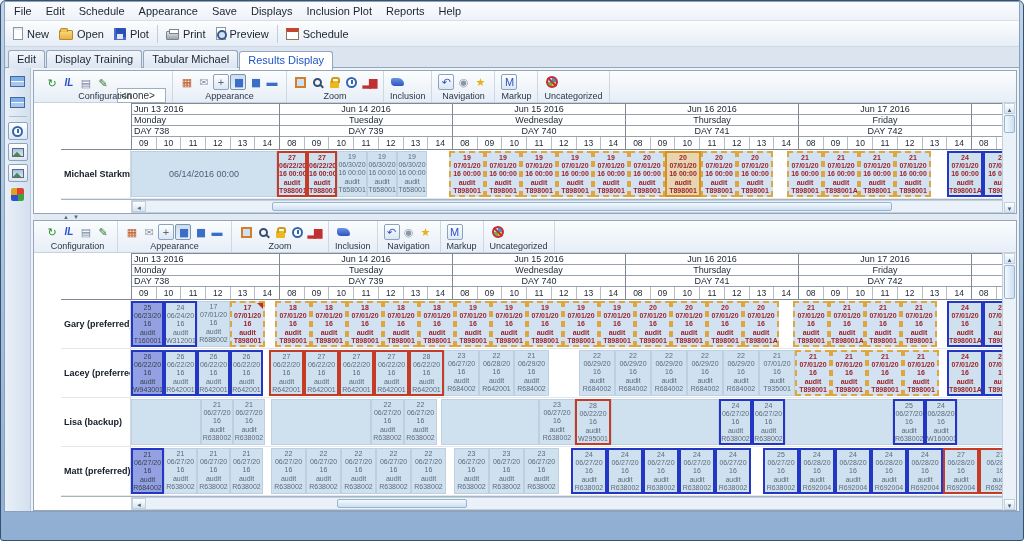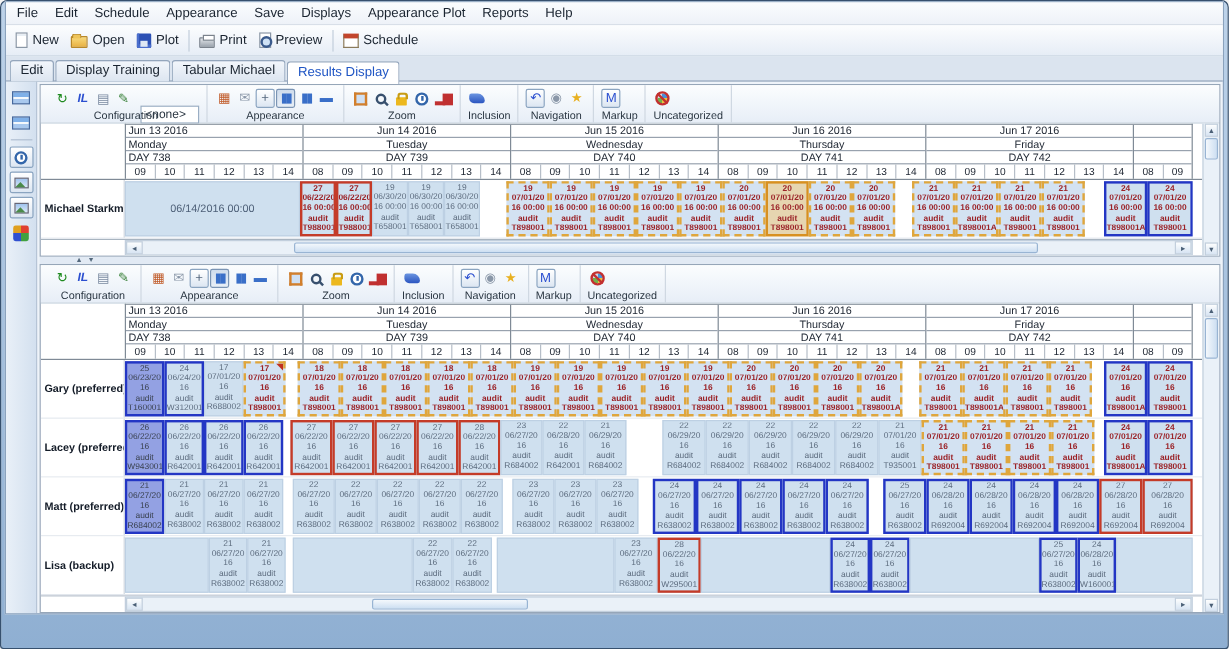--- a/index.html
+++ b/index.html
@@ -116,41 +116,41 @@
   .cell.warnf::after { content:""; position:absolute; top:0; right:0; border-style:solid;
     border-width:0 6px 6px 0; border-color:transparent #c03020 transparent transparent; }
   
   .hs { height:13px; margin-left:70px; width:890px; background:#eaf1f8; border:1px solid #c2cfdd; position:relative; }
   .hs .arr { position:absolute; top:0; width:14px; height:11px; font-size:7px; line-height:11px; text-align:center;
     color:#4a5f76; background:linear-gradient(#fdfefe,#d7e4f3); border:1px solid #c2cfdd; }
   .hs .arr.l { left:0; } .hs .arr.r { right:0; }
   .hs .thumb { position:absolute; top:1px; height:9px; background:linear-gradient(#f4f8fc,#cddff2);
     border:1px solid #98b4d3; border-radius:2px; }
   .pbody { display:flex; }
-  .gridcol { flex:1; overflow:hidden; }
+  .gridcol { flex:1; overflow:hidden;margin-left:27px; }
   .vs { width:14px; flex:none; background:#eaf1f8; border-left:1px solid #c2cfdd; position:relative; }
   .vs .arr { position:absolute; left:1px; width:11px; height:11px; font-size:7px; line-height:11px; text-align:center;
     color:#4a5f76; background:linear-gradient(#fdfefe,#d7e4f3); border:1px solid #c2cfdd; }
   .vs .arr.u { top:0; } .vs .arr.d { bottom:0; }
   .vs .thumb { position:absolute; left:1px; width:11px; background:linear-gradient(90deg,#f4f8fc,#cddff2);
     border:1px solid #98b4d3; border-radius:2px; }
 </style>
 </head>
 <body>
 
 <div class="window">
   <div class="inner">
     <div class="menubar" id="menubar">
         <span class="menu-item">File</span>
         <span class="menu-item">Edit</span>
         <span class="menu-item">Schedule</span>
         <span class="menu-item">Appearance</span>
         <span class="menu-item">Save</span>
         <span class="menu-item">Displays</span>
-        <span class="menu-item">Appearance Plot</span>
+        <span class="menu-item">Inclusion Plot</span>
         <span class="menu-item">Reports</span>
         <span class="menu-item">Help</span>
       </div>
     <div class="toolbar" id="maintb">
         <span class="tbtn">
           <span class="mi mi-page"></span>
           <span>New</span>
         </span>
         <span class="tbtn">
           <span class="mi mi-folder"></span>
@@ -1027,197 +1027,20 @@
                       <div class="cell bluer" style="width: 38px;">
                         <div>24</div>
                         <div>07/01/20</div>
                         <div>16</div>
                         <div>audit</div>
                         <div>T898001</div>
                       </div>
                     </div>
                   </div>
                   <div class="row">
-                    <div class="rowlabel">Matt (preferred)</div>
-                    <div class="cellswrap">
-                      <div class="cell sel" style="width: 33px;">
-                        <div>21</div>
-                        <div>06/27/20</div>
-                        <div>16</div>
-                        <div>audit</div>
-                        <div>R684002</div>
-                      </div>
-                      <div class="cell plain" style="width: 33px;">
-                        <div>21</div>
-                        <div>06/27/20</div>
-                        <div>16</div>
-                        <div>audit</div>
-                        <div>R638002</div>
-                      </div>
-                      <div class="cell plain" style="width: 33px;">
-                        <div>21</div>
-                        <div>06/27/20</div>
-                        <div>16</div>
-                        <div>audit</div>
-                        <div>R638002</div>
-                      </div>
-                      <div class="cell plain" style="width: 33px;">
-                        <div>21</div>
-                        <div>06/27/20</div>
-                        <div>16</div>
-                        <div>audit</div>
-                        <div>R638002</div>
-                      </div>
-                      <div class="cell gapblk" style="width: 8px;"></div>
-                      <div class="cell plain" style="width: 35px;">
-                        <div>22</div>
-                        <div>06/27/20</div>
-                        <div>16</div>
-                        <div>audit</div>
-                        <div>R638002</div>
-                      </div>
-                      <div class="cell plain" style="width: 35px;">
-                        <div>22</div>
-                        <div>06/27/20</div>
-                        <div>16</div>
-                        <div>audit</div>
-                        <div>R638002</div>
-                      </div>
-                      <div class="cell plain" style="width: 35px;">
-                        <div>22</div>
-                        <div>06/27/20</div>
-                        <div>16</div>
-                        <div>audit</div>
-                        <div>R638002</div>
-                      </div>
-                      <div class="cell plain" style="width: 35px;">
-                        <div>22</div>
-                        <div>06/27/20</div>
-                        <div>16</div>
-                        <div>audit</div>
-                        <div>R638002</div>
-                      </div>
-                      <div class="cell plain" style="width: 35px;">
-                        <div>22</div>
-                        <div>06/27/20</div>
-                        <div>16</div>
-                        <div>audit</div>
-                        <div>R638002</div>
-                      </div>
-                      <div class="cell gapblk" style="width: 8px;"></div>
-                      <div class="cell plain" style="width: 35px;">
-                        <div>23</div>
-                        <div>06/27/20</div>
-                        <div>16</div>
-                        <div>audit</div>
-                        <div>R638002</div>
-                      </div>
-                      <div class="cell plain" style="width: 35px;">
-                        <div>23</div>
-                        <div>06/27/20</div>
-                        <div>16</div>
-                        <div>audit</div>
-                        <div>R638002</div>
-                      </div>
-                      <div class="cell plain" style="width: 35px;">
-                        <div>23</div>
-                        <div>06/27/20</div>
-                        <div>16</div>
-                        <div>audit</div>
-                        <div>R638002</div>
-                      </div>
-                      <div class="cell gapblk" style="width: 12px;"></div>
-                      <div class="cell blue" style="width: 36px;">
-                        <div>24</div>
-                        <div>06/27/20</div>
-                        <div>16</div>
-                        <div>audit</div>
-                        <div>R638002</div>
-                      </div>
-                      <div class="cell blue" style="width: 36px;">
-                        <div>24</div>
-                        <div>06/27/20</div>
-                        <div>16</div>
-                        <div>audit</div>
-                        <div>R638002</div>
-                      </div>
-                      <div class="cell blue" style="width: 36px;">
-                        <div>24</div>
-                        <div>06/27/20</div>
-                        <div>16</div>
-                        <div>audit</div>
-                        <div>R638002</div>
-                      </div>
-                      <div class="cell blue" style="width: 36px;">
-                        <div>24</div>
-                        <div>06/27/20</div>
-                        <div>16</div>
-                        <div>audit</div>
-                        <div>R638002</div>
-                      </div>
-                      <div class="cell blue" style="width: 36px;">
-                        <div>24</div>
-                        <div>06/27/20</div>
-                        <div>16</div>
-                        <div>audit</div>
-                        <div>R638002</div>
-                      </div>
-                      <div class="cell gapblk" style="width: 12px;"></div>
-                      <div class="cell blue" style="width: 36px;">
-                        <div>25</div>
-                        <div>06/27/20</div>
-                        <div>16</div>
-                        <div>audit</div>
-                        <div>R638002</div>
-                      </div>
-                      <div class="cell blue" style="width: 36px;">
-                        <div>24</div>
-                        <div>06/28/20</div>
-                        <div>16</div>
-                        <div>audit</div>
-                        <div>R692004</div>
-                      </div>
-                      <div class="cell blue" style="width: 36px;">
-                        <div>24</div>
-                        <div>06/28/20</div>
-                        <div>16</div>
-                        <div>audit</div>
-                        <div>R692004</div>
-                      </div>
-                      <div class="cell blue" style="width: 36px;">
-                        <div>24</div>
-                        <div>06/28/20</div>
-                        <div>16</div>
-                        <div>audit</div>
-                        <div>R692004</div>
-                      </div>
-                      <div class="cell blue" style="width: 36px;">
-                        <div>24</div>
-                        <div>06/28/20</div>
-                        <div>16</div>
-                        <div>audit</div>
-                        <div>R692004</div>
-                      </div>
-                      <div class="cell red" style="width: 36px;">
-                        <div>27</div>
-                        <div>06/28/20</div>
-                        <div>16</div>
-                        <div>audit</div>
-                        <div>R692004</div>
-                      </div>
-                      <div class="cell red" style="width: 42px;">
-                        <div>27</div>
-                        <div>06/28/20</div>
-                        <div>16</div>
-                        <div>audit</div>
-                        <div>R692004</div>
-                      </div>
-                    </div>
-                  </div>
-                  <div class="row">
                     <div class="rowlabel">Lisa (backup)</div>
                     <div class="cellswrap">
                       <div class="cell spanblk" style="width: 70px;"></div>
                       <div class="cell plain" style="width: 32px;">
                         <div>21</div>
                         <div>06/27/20</div>
                         <div>16</div>
                         <div>audit</div>
                         <div>R638002</div>
                       </div>
@@ -1284,20 +1107,197 @@
                         <div>R638002</div>
                       </div>
                       <div class="cell blue" style="width: 32px;">
                         <div>24</div>
                         <div>06/28/20</div>
                         <div>16</div>
                         <div>audit</div>
                         <div>W160001</div>
                       </div>
                       <div class="cell spanblk" style="width: 64px;"></div>
+                    </div>
+                  </div>
+                  <div class="row">
+                    <div class="rowlabel">Matt (preferred)</div>
+                    <div class="cellswrap">
+                      <div class="cell sel" style="width: 33px;">
+                        <div>21</div>
+                        <div>06/27/20</div>
+                        <div>16</div>
+                        <div>audit</div>
+                        <div>R684002</div>
+                      </div>
+                      <div class="cell plain" style="width: 33px;">
+                        <div>21</div>
+                        <div>06/27/20</div>
+                        <div>16</div>
+                        <div>audit</div>
+                        <div>R638002</div>
+                      </div>
+                      <div class="cell plain" style="width: 33px;">
+                        <div>21</div>
+                        <div>06/27/20</div>
+                        <div>16</div>
+                        <div>audit</div>
+                        <div>R638002</div>
+                      </div>
+                      <div class="cell plain" style="width: 33px;">
+                        <div>21</div>
+                        <div>06/27/20</div>
+                        <div>16</div>
+                        <div>audit</div>
+                        <div>R638002</div>
+                      </div>
+                      <div class="cell gapblk" style="width: 8px;"></div>
+                      <div class="cell plain" style="width: 35px;">
+                        <div>22</div>
+                        <div>06/27/20</div>
+                        <div>16</div>
+                        <div>audit</div>
+                        <div>R638002</div>
+                      </div>
+                      <div class="cell plain" style="width: 35px;">
+                        <div>22</div>
+                        <div>06/27/20</div>
+                        <div>16</div>
+                        <div>audit</div>
+                        <div>R638002</div>
+                      </div>
+                      <div class="cell plain" style="width: 35px;">
+                        <div>22</div>
+                        <div>06/27/20</div>
+                        <div>16</div>
+                        <div>audit</div>
+                        <div>R638002</div>
+                      </div>
+                      <div class="cell plain" style="width: 35px;">
+                        <div>22</div>
+                        <div>06/27/20</div>
+                        <div>16</div>
+                        <div>audit</div>
+                        <div>R638002</div>
+                      </div>
+                      <div class="cell plain" style="width: 35px;">
+                        <div>22</div>
+                        <div>06/27/20</div>
+                        <div>16</div>
+                        <div>audit</div>
+                        <div>R638002</div>
+                      </div>
+                      <div class="cell gapblk" style="width: 8px;"></div>
+                      <div class="cell plain" style="width: 35px;">
+                        <div>23</div>
+                        <div>06/27/20</div>
+                        <div>16</div>
+                        <div>audit</div>
+                        <div>R638002</div>
+                      </div>
+                      <div class="cell plain" style="width: 35px;">
+                        <div>23</div>
+                        <div>06/27/20</div>
+                        <div>16</div>
+                        <div>audit</div>
+                        <div>R638002</div>
+                      </div>
+                      <div class="cell plain" style="width: 35px;">
+                        <div>23</div>
+                        <div>06/27/20</div>
+                        <div>16</div>
+                        <div>audit</div>
+                        <div>R638002</div>
+                      </div>
+                      <div class="cell gapblk" style="width: 12px;"></div>
+                      <div class="cell blue" style="width: 36px;">
+                        <div>24</div>
+                        <div>06/27/20</div>
+                        <div>16</div>
+                        <div>audit</div>
+                        <div>R638002</div>
+                      </div>
+                      <div class="cell blue" style="width: 36px;">
+                        <div>24</div>
+                        <div>06/27/20</div>
+                        <div>16</div>
+                        <div>audit</div>
+                        <div>R638002</div>
+                      </div>
+                      <div class="cell blue" style="width: 36px;">
+                        <div>24</div>
+                        <div>06/27/20</div>
+                        <div>16</div>
+                        <div>audit</div>
+                        <div>R638002</div>
+                      </div>
+                      <div class="cell blue" style="width: 36px;">
+                        <div>24</div>
+                        <div>06/27/20</div>
+                        <div>16</div>
+                        <div>audit</div>
+                        <div>R638002</div>
+                      </div>
+                      <div class="cell blue" style="width: 36px;">
+                        <div>24</div>
+                        <div>06/27/20</div>
+                        <div>16</div>
+                        <div>audit</div>
+                        <div>R638002</div>
+                      </div>
+                      <div class="cell gapblk" style="width: 12px;"></div>
+                      <div class="cell blue" style="width: 36px;">
+                        <div>25</div>
+                        <div>06/27/20</div>
+                        <div>16</div>
+                        <div>audit</div>
+                        <div>R638002</div>
+                      </div>
+                      <div class="cell blue" style="width: 36px;">
+                        <div>24</div>
+                        <div>06/28/20</div>
+                        <div>16</div>
+                        <div>audit</div>
+                        <div>R692004</div>
+                      </div>
+                      <div class="cell blue" style="width: 36px;">
+                        <div>24</div>
+                        <div>06/28/20</div>
+                        <div>16</div>
+                        <div>audit</div>
+                        <div>R692004</div>
+                      </div>
+                      <div class="cell blue" style="width: 36px;">
+                        <div>24</div>
+                        <div>06/28/20</div>
+                        <div>16</div>
+                        <div>audit</div>
+                        <div>R692004</div>
+                      </div>
+                      <div class="cell blue" style="width: 36px;">
+                        <div>24</div>
+                        <div>06/28/20</div>
+                        <div>16</div>
+                        <div>audit</div>
+                        <div>R692004</div>
+                      </div>
+                      <div class="cell red" style="width: 36px;">
+                        <div>27</div>
+                        <div>06/28/20</div>
+                        <div>16</div>
+                        <div>audit</div>
+                        <div>R692004</div>
+                      </div>
+                      <div class="cell red" style="width: 42px;">
+                        <div>27</div>
+                        <div>06/28/20</div>
+                        <div>16</div>
+                        <div>audit</div>
+                        <div>R692004</div>
+                      </div>
                     </div>
                   </div>
                 </div>
                 <div class="hs">
                   <span class="arr l">◂</span>
                   <div class="thumb" style="left: 205px; width: 130px;"></div>
                   <span class="arr r">▸</span>
                 </div>
               </div>
               <div class="vs">

